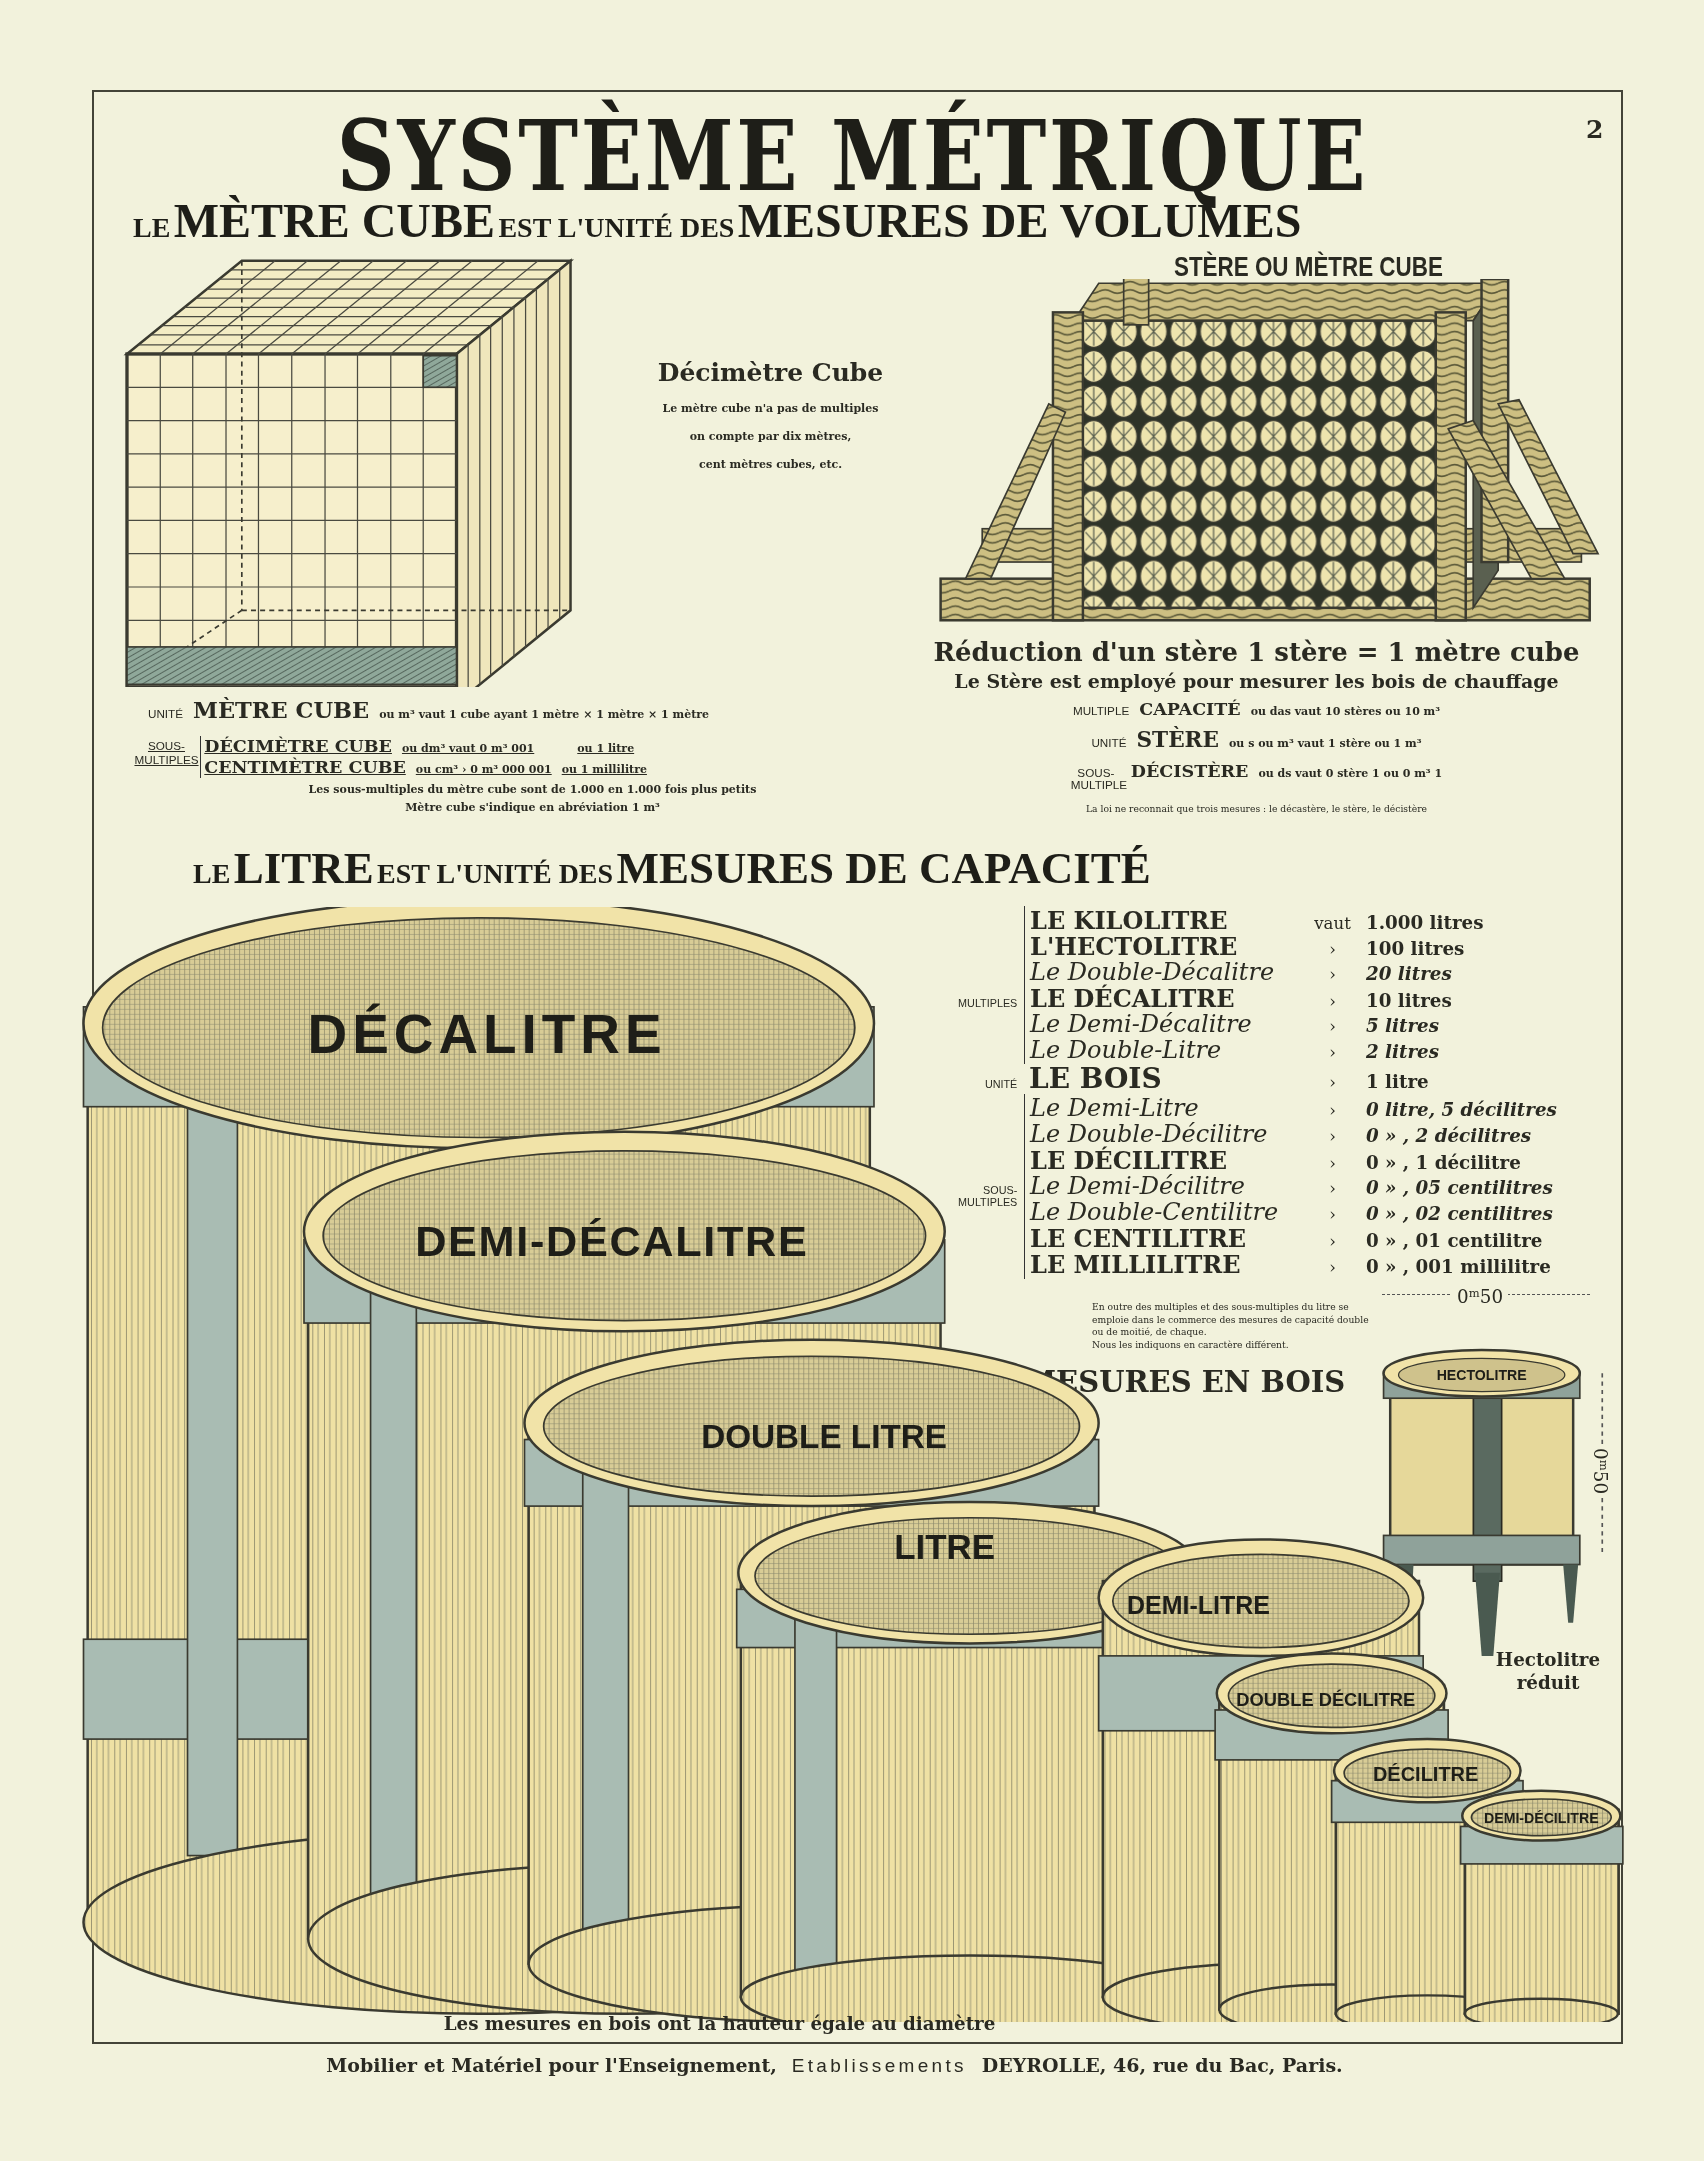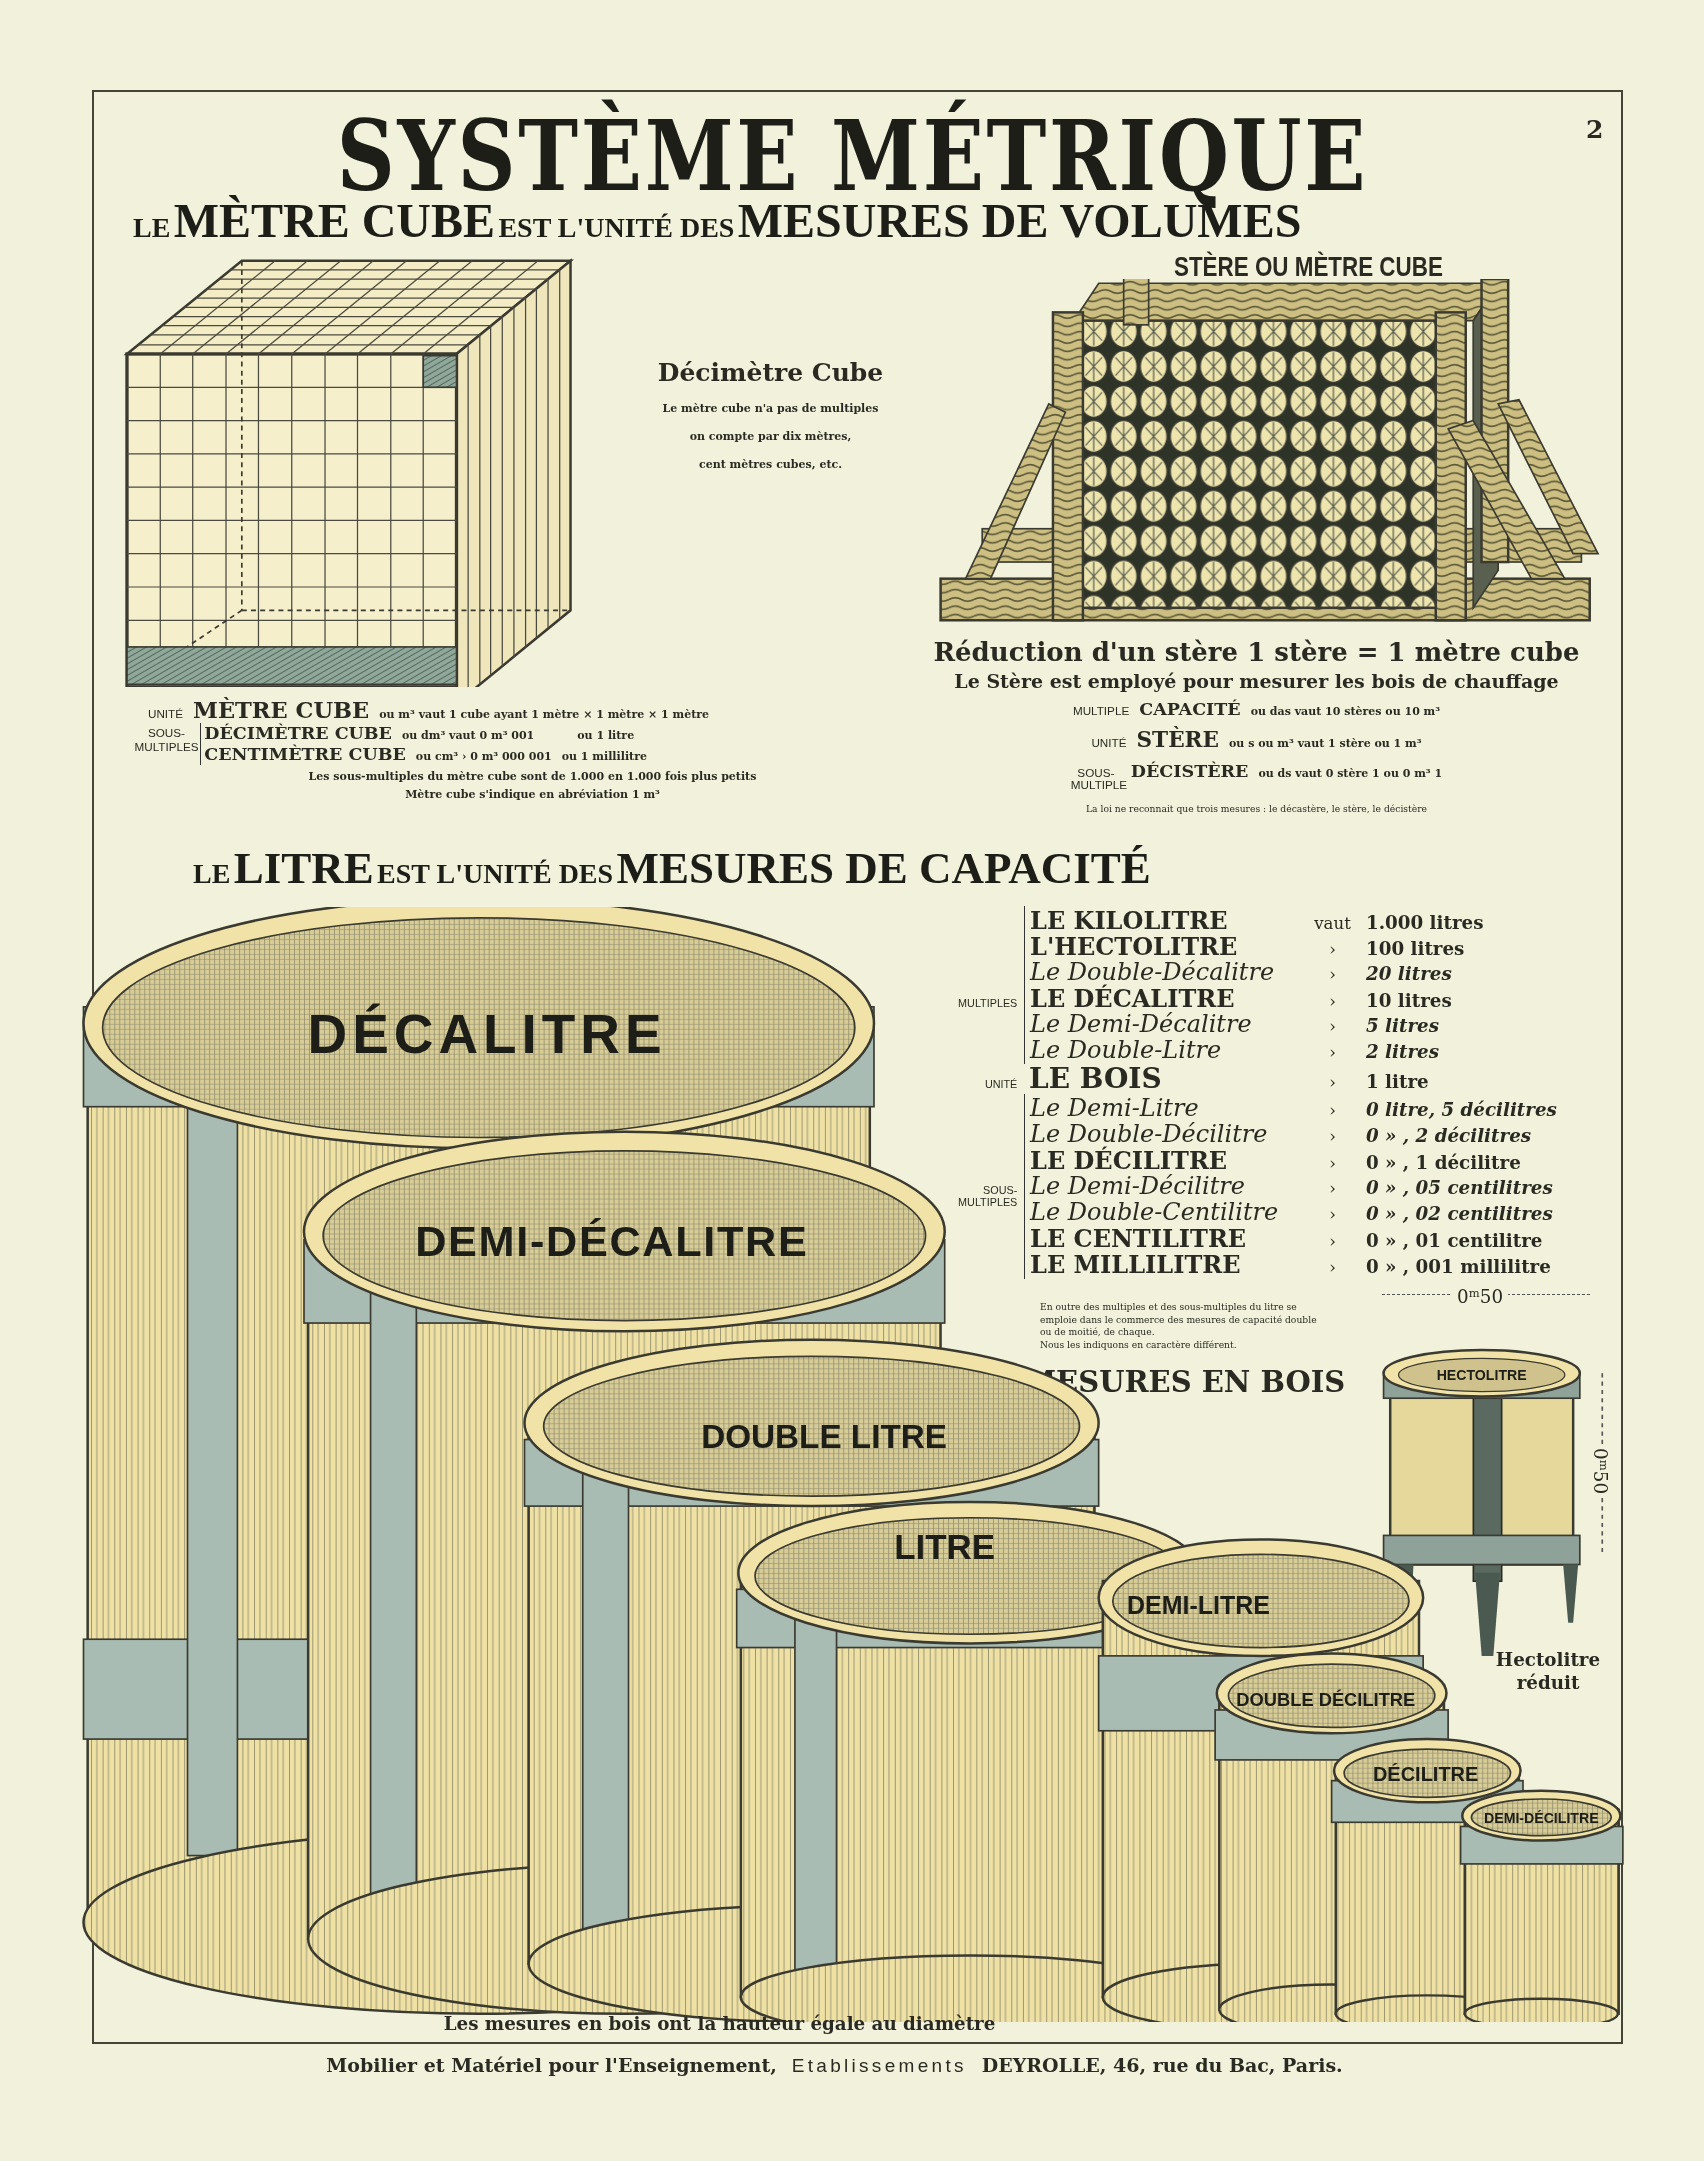--- a/index.html
+++ b/index.html
@@ -113,21 +113,21 @@
   <div class="small" style="line-height:28px;">on compte par dix mètres,</div>
   <div class="small" style="line-height:28px;">cent mètres cubes, etc.</div>
 </div>
 
 <div class="abs" style="left:133px;top:697px;width:749px;">
   <div class="row">
     <span class="lbl" style="width:50px;text-align:right;">UNITÉ</span>
     <span style="font-size:22.5px;font-weight:bold;">MÈTRE CUBE</span>
     <span class="small">ou m³ vaut 1 cube ayant 1 mètre × 1 mètre × 1 mètre</span>
   </div>
-  <div style="display:flex;margin-top:0;">
+  <div style="display:flex;margin-top:13px;text-decoration:underline;">
     <div class="lbl" style="width:67px;text-align:center;line-height:14px;padding-top:3.3px;">
       <div>SOUS-</div>
       <div>MULTIPLES</div>
     </div>
     <div style="border-left:1.7px solid #333;padding-left:3.3px;">
       <div class="row" style="height:21px;">
         <span class="small" style="font-size:17.5px;">DÉCIMÈTRE CUBE</span>
         <span class="small">ou dm³ vaut 0 m³ 001</span>
         <span class="small" style="margin-left:33px;">ou 1 litre</span>
       </div>
@@ -277,21 +277,21 @@
       <span class="vl">0  »  , 01 centilitre</span>
     </div>
   <div class="r">
       <span class="grp"></span>
       <span class="nm">LE MILLILITRE</span>
       <span class="dt">›</span>
       <span class="vl">0  »  , 001 millilitre</span>
     </div>
 </div>
 
-<div class="abs tiny" style="left:1040px;top:1301px;width:300px;line-height:12.5px;">
+<div class="abs tiny" style="left:1092px;top:1301px;width:300px;line-height:12.5px;">
   <div>En outre des multiples et des sous-multiples du litre se</div>
   <div>emploie dans le commerce des mesures de capacité double</div>
   <div>ou de moitié, de chaque.</div>
   <div>Nous les indiquons en caractère différent.</div>
 </div>
 
 <div class="abs" style="left:1024px;top:1365px;font-size:29px;font-weight:bold;">MESURES EN BOIS</div>
 
 <div class="abs" style="left:1382px;top:1294px;width:208px;border-top:1.7px dashed #555;height:0;"></div>
 <div class="abs" style="left:1452px;top:1286px;background:#f2f2dc;padding:0 5px;font-size:18.3px;">0ᵐ50</div>

